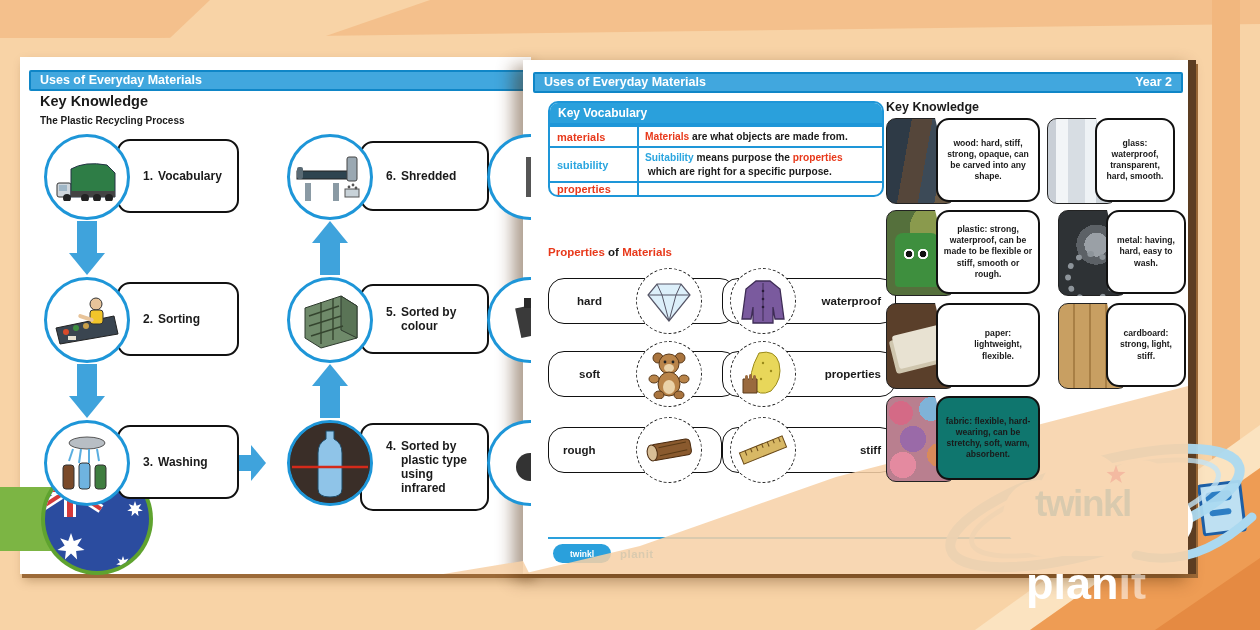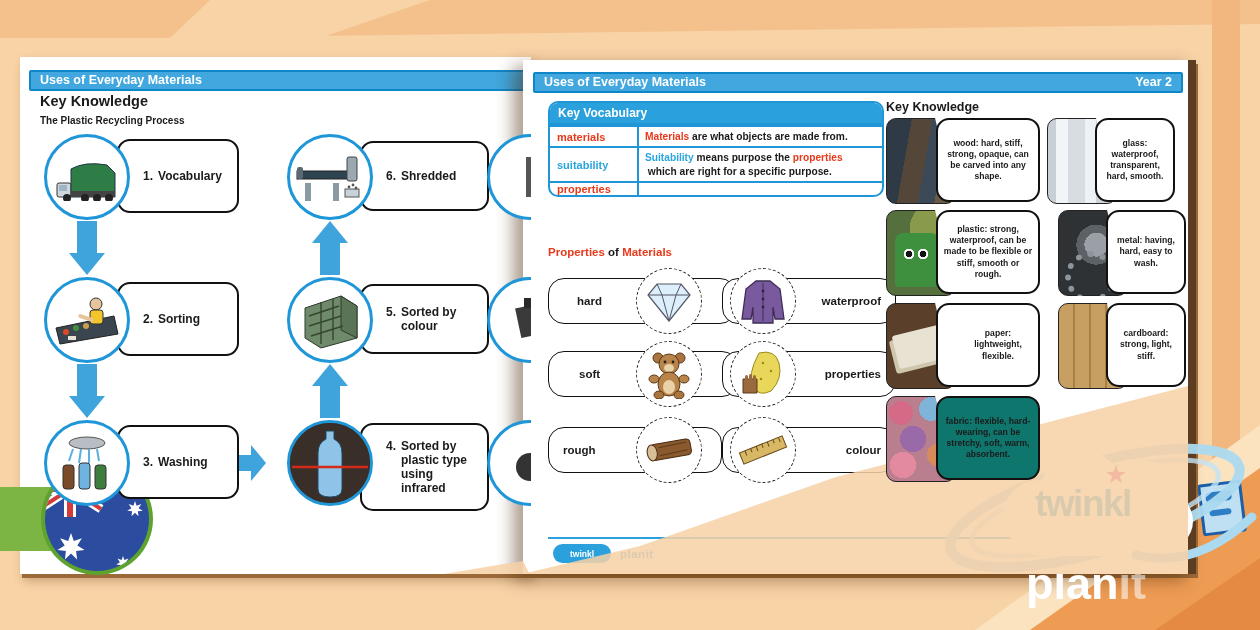--- a/index.html
+++ b/index.html
@@ -381,21 +381,21 @@
       <svg width="52" height="40">
         <g transform="rotate(-10 26 20)">
           <rect x="8" y="12" width="40" height="16" rx="4" fill="#8A5A2E" stroke="#4a2a0e"></rect>
           <ellipse cx="9" cy="20" rx="5" ry="8" fill="#D8BE96" stroke="#4a2a0e"></ellipse>
           <line x1="16" y1="16" x2="44" y2="15" stroke="#5a3a16"></line>
             <line x1="16" y1="24" x2="44" y2="23" stroke="#5a3a16"></line>
         </g>
       </svg>
     </div>
     <div class="pill abs" style="left:199px;top:367px;width:158px;justify-content:flex-end;padding-right:14px;">
-        <span>colour</span>
+        <span>stiff</span>
       </div>
     <div class="pcircle abs" style="left:207px;top:357px;">
       <svg width="54" height="46">
         <g transform="rotate(-22 27 23)">
           <rect x="4" y="17" width="46" height="12" fill="#D8B865" stroke="#6a4a1a"></rect>
           <g stroke="#6a4a1a" stroke-width="1">
             <line x1="10" y1="17" x2="10" y2="22"></line>
               <line x1="16" y1="17" x2="16" y2="21"></line>
             <line x1="22" y1="17" x2="22" y2="22"></line>
               <line x1="28" y1="17" x2="28" y2="21"></line>

